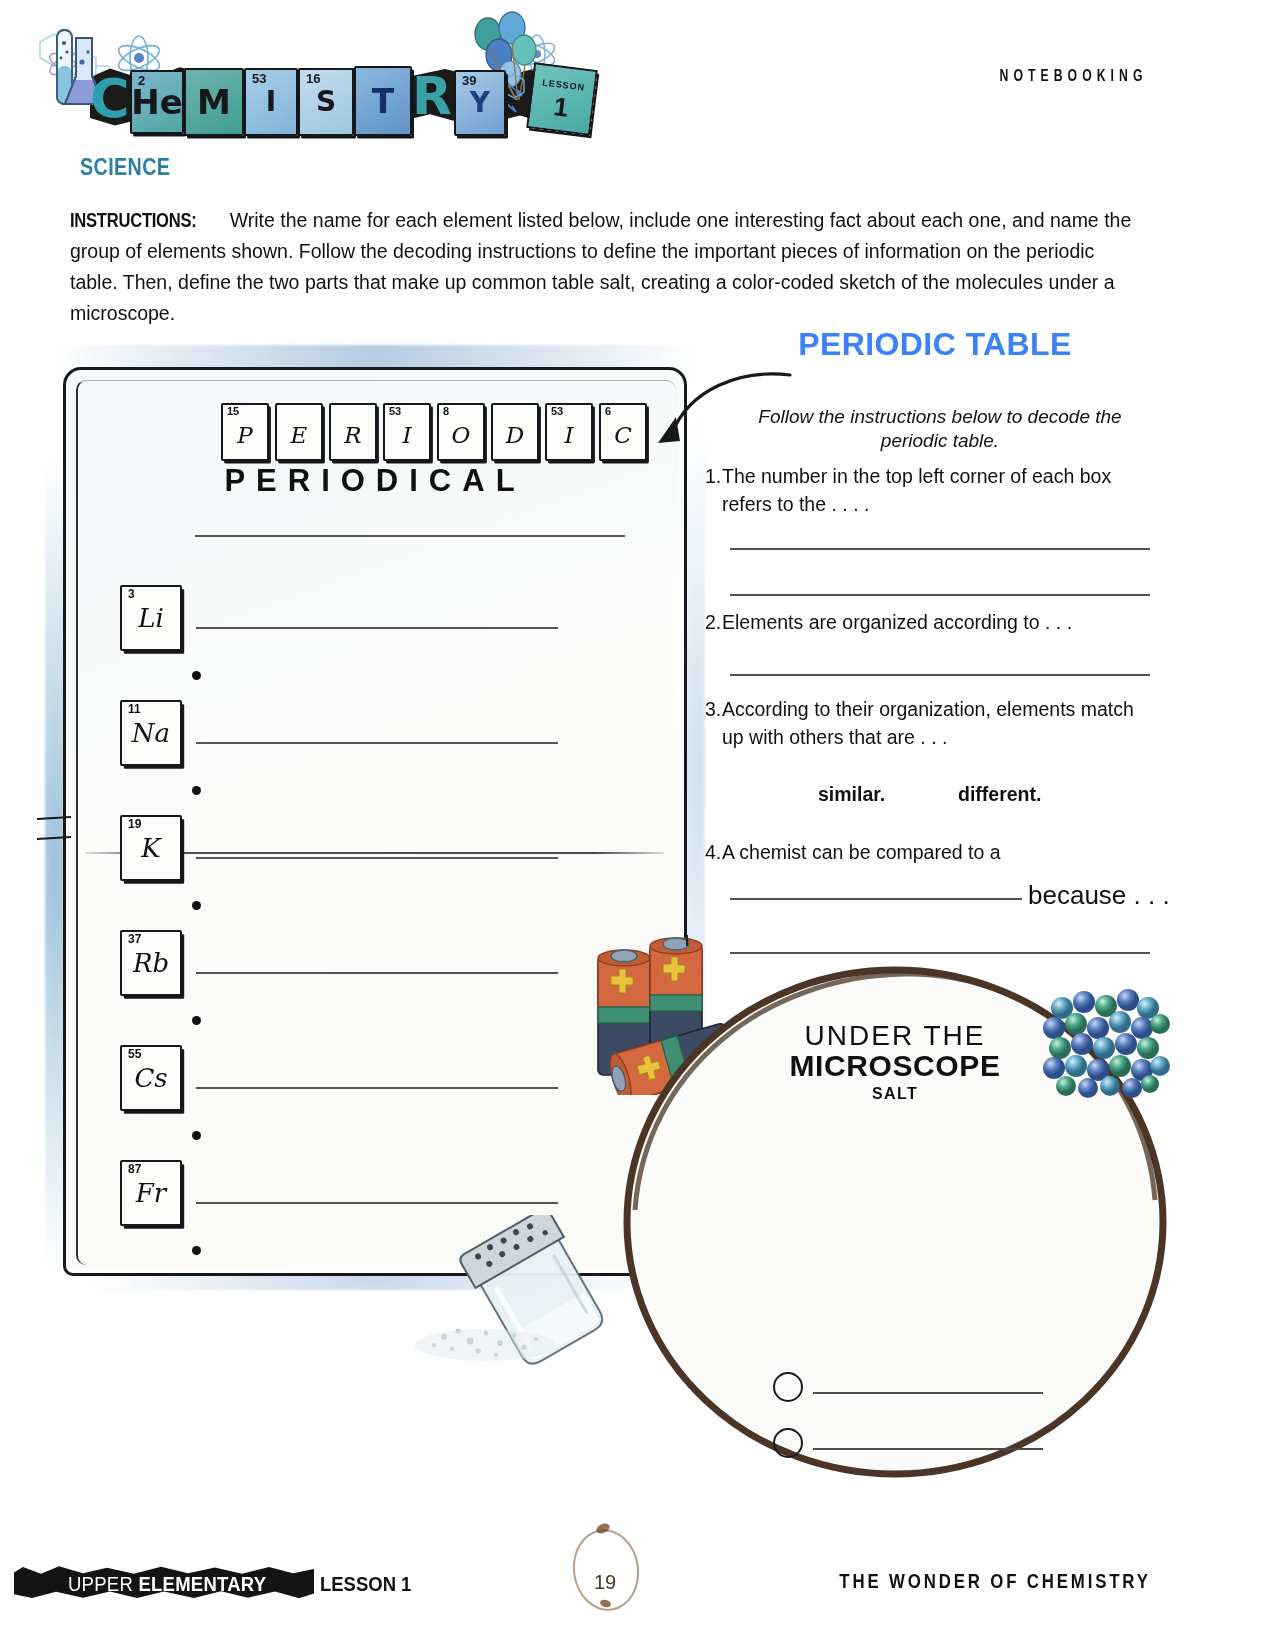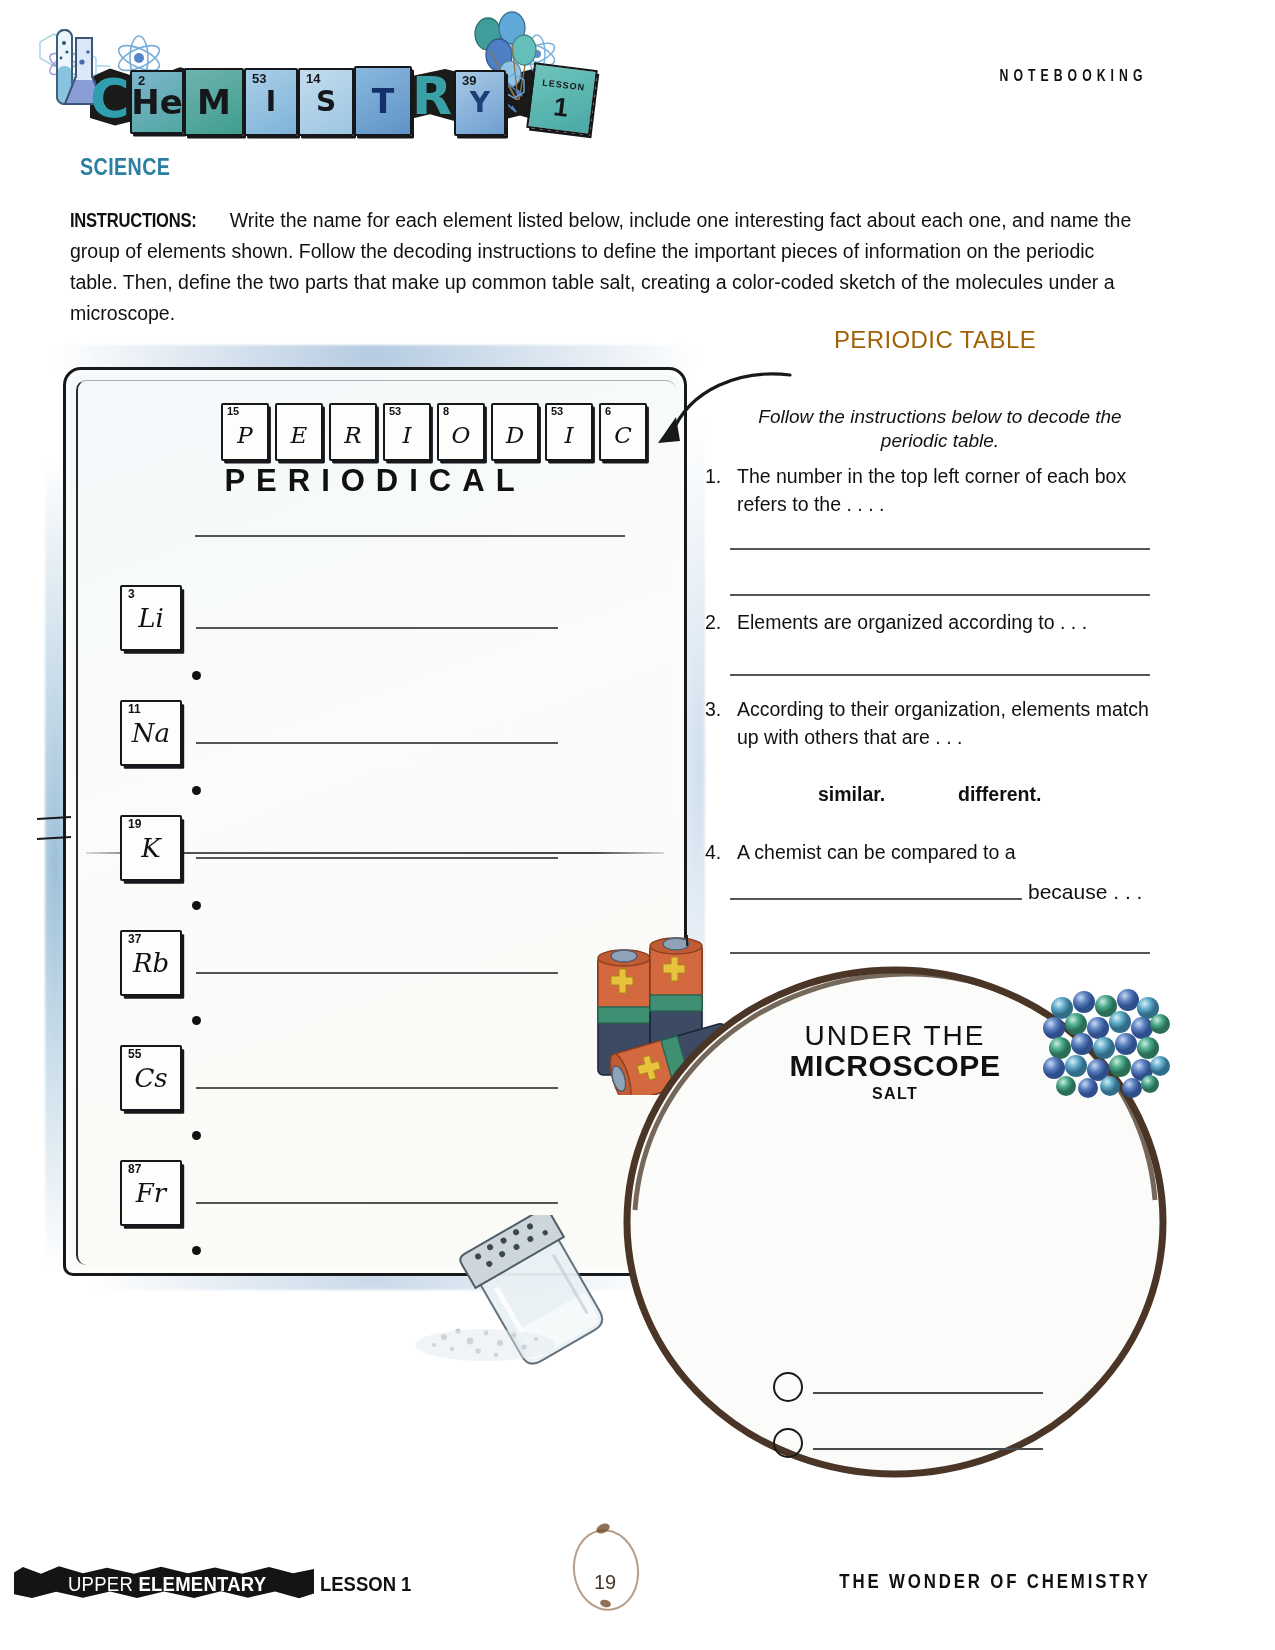--- a/index.html
+++ b/index.html
@@ -134,31 +134,31 @@
     border-bottom:2px solid #555;
   }
   .el-bullet{
     position:absolute;left:72px;top:86px;width:9px;height:9px;border-radius:50%;
     background:#111;
   }
 
   
   #reading-head{position:absolute;left:700px;top:330px;width:470px;text-align:center;}
   #reading-head .l1{font-size:33px;letter-spacing:2.5px;color:#111;font-weight:400;font-family:"Liberation Sans",sans-serif;}
-  #reading-head .l2{font-size:24px;letter-spacing:0.4px;color:#a16207;font-weight:400;margin-top:-4px;}
+  #reading-head .l2{font-size:32px;letter-spacing:0.4px;color:#3b82f6;font-weight:700;margin-top:-4px;}
   #reading-sub{
     position:absolute;left:740px;top:405px;width:400px;text-align:center;
     font-style:italic;font-size:19px;line-height:24px;color:#111;
     font-family:"Liberation Sans",sans-serif;
   }
   .arrow-svg{position:absolute;left:620px;top:355px;}
 
   .q{position:absolute;font-size:19.5px;line-height:28px;color:#111;font-family:"Liberation Sans",sans-serif;}
   .q .qn{position:absolute;left:0;top:0;}
-  .q .qt{display:block;margin-left:32px;}
+  .q .qt{display:block;margin-left:17px;}
   .ansline{position:absolute;height:0;border-bottom:2px solid #555;}
   .choice{position:absolute;font-size:19.5px;font-weight:700;color:#111;}
 
   
   #scope{position:absolute;left:615px;top:960px;width:560px;height:520px;}
   #scope-circle{
     position:absolute;left:0;top:0;width:560px;height:520px;
   }
   #scope-title{position:absolute;left:0;right:0;top:60px;text-align:center;}
   #scope-title .s1{font-size:28px;letter-spacing:2px;color:#111;font-family:"Liberation Sans",sans-serif;}
@@ -296,21 +296,21 @@
     <div class="tile" style="left:174px;top:60px;width:56px;height:64px;background:linear-gradient(150deg,#6fb3b0,#3f9e8c);">
       <span class="glyph" style="font-size:34px;">M</span>
     </div>
 
     <div class="tile" style="left:234px;top:60px;width:50px;height:64px;background:linear-gradient(150deg,#a9cfe8,#7fb3d9);">
       <span class="num">53</span>
       <span class="glyph" style="font-size:28px;">I</span>
     </div>
 
     <div class="tile" style="left:288px;top:60px;width:52px;height:64px;background:linear-gradient(150deg,#c3dced,#9cc6e2);">
-      <span class="num">14</span>
+      <span class="num">16</span>
       <span class="glyph" style="font-size:28px;">S</span>
     </div>
 
     <div class="tile" style="left:344px;top:58px;width:54px;height:66px;background:linear-gradient(150deg,#8ab8dd,#5f93c6);">
       <span class="glyph" style="font-size:33px;color:#13306b;">T</span>
     </div>
 
     <div class="logo-letter" style="left:402px;top:62px;font-size:52px;color:#3aa0a8;">R</div>
 
     <div class="tile" style="left:444px;top:62px;width:48px;height:62px;background:linear-gradient(150deg,#a7c9e6,#6f9fd0);text-align:center;">
@@ -461,21 +461,21 @@
     <span class="qt">According to their organization, elements match up with others that are . . .</span>
   </div>
   <div class="choice" style="left:818px;top:783px;">similar.</div>
   <div class="choice" style="left:958px;top:783px;">different.</div>
 
   <div class="q" style="left:705px;top:838px;width:450px;">
     <span class="qn">4.</span>
     <span class="qt">A chemist can be compared to a</span>
   </div>
   <div class="ansline" style="left:730px;top:898px;width:292px;"></div>
-  <div style="position:absolute;left:1028px;top:880px;font-size:21px;color:#111;font-family:'Liberation Sans',sans-serif;">because . . .</div>
+  <div style="position:absolute;left:1028px;top:880px;font-size:26px;color:#111;font-family:'Liberation Sans',sans-serif;">because . . .</div>
   <div class="ansline" style="left:730px;top:952px;width:420px;"></div>
 
   <svg style="position:absolute;left:580px;top:935px;" width="190" height="160">
 
     <g>
       <rect x="18" y="22" width="52" height="118" rx="5" fill="#3c4a63" stroke="#1c2533" stroke-width="1.6"></rect>
       <rect x="18" y="22" width="52" height="58" rx="4" fill="#d4693f" stroke="#8f3f22" stroke-width="1.6"></rect>
       <rect x="18" y="72" width="52" height="16" fill="#3f8f72" stroke="#27624d" stroke-width="1.4"></rect>
       <ellipse cx="44" cy="23" rx="26" ry="8" fill="#c05c33" stroke="#8f3f22" stroke-width="1.5"></ellipse>
       <ellipse cx="44" cy="21" rx="13" ry="6" fill="#8fa3b8" stroke="#4a5c70" stroke-width="1.3"></ellipse>

